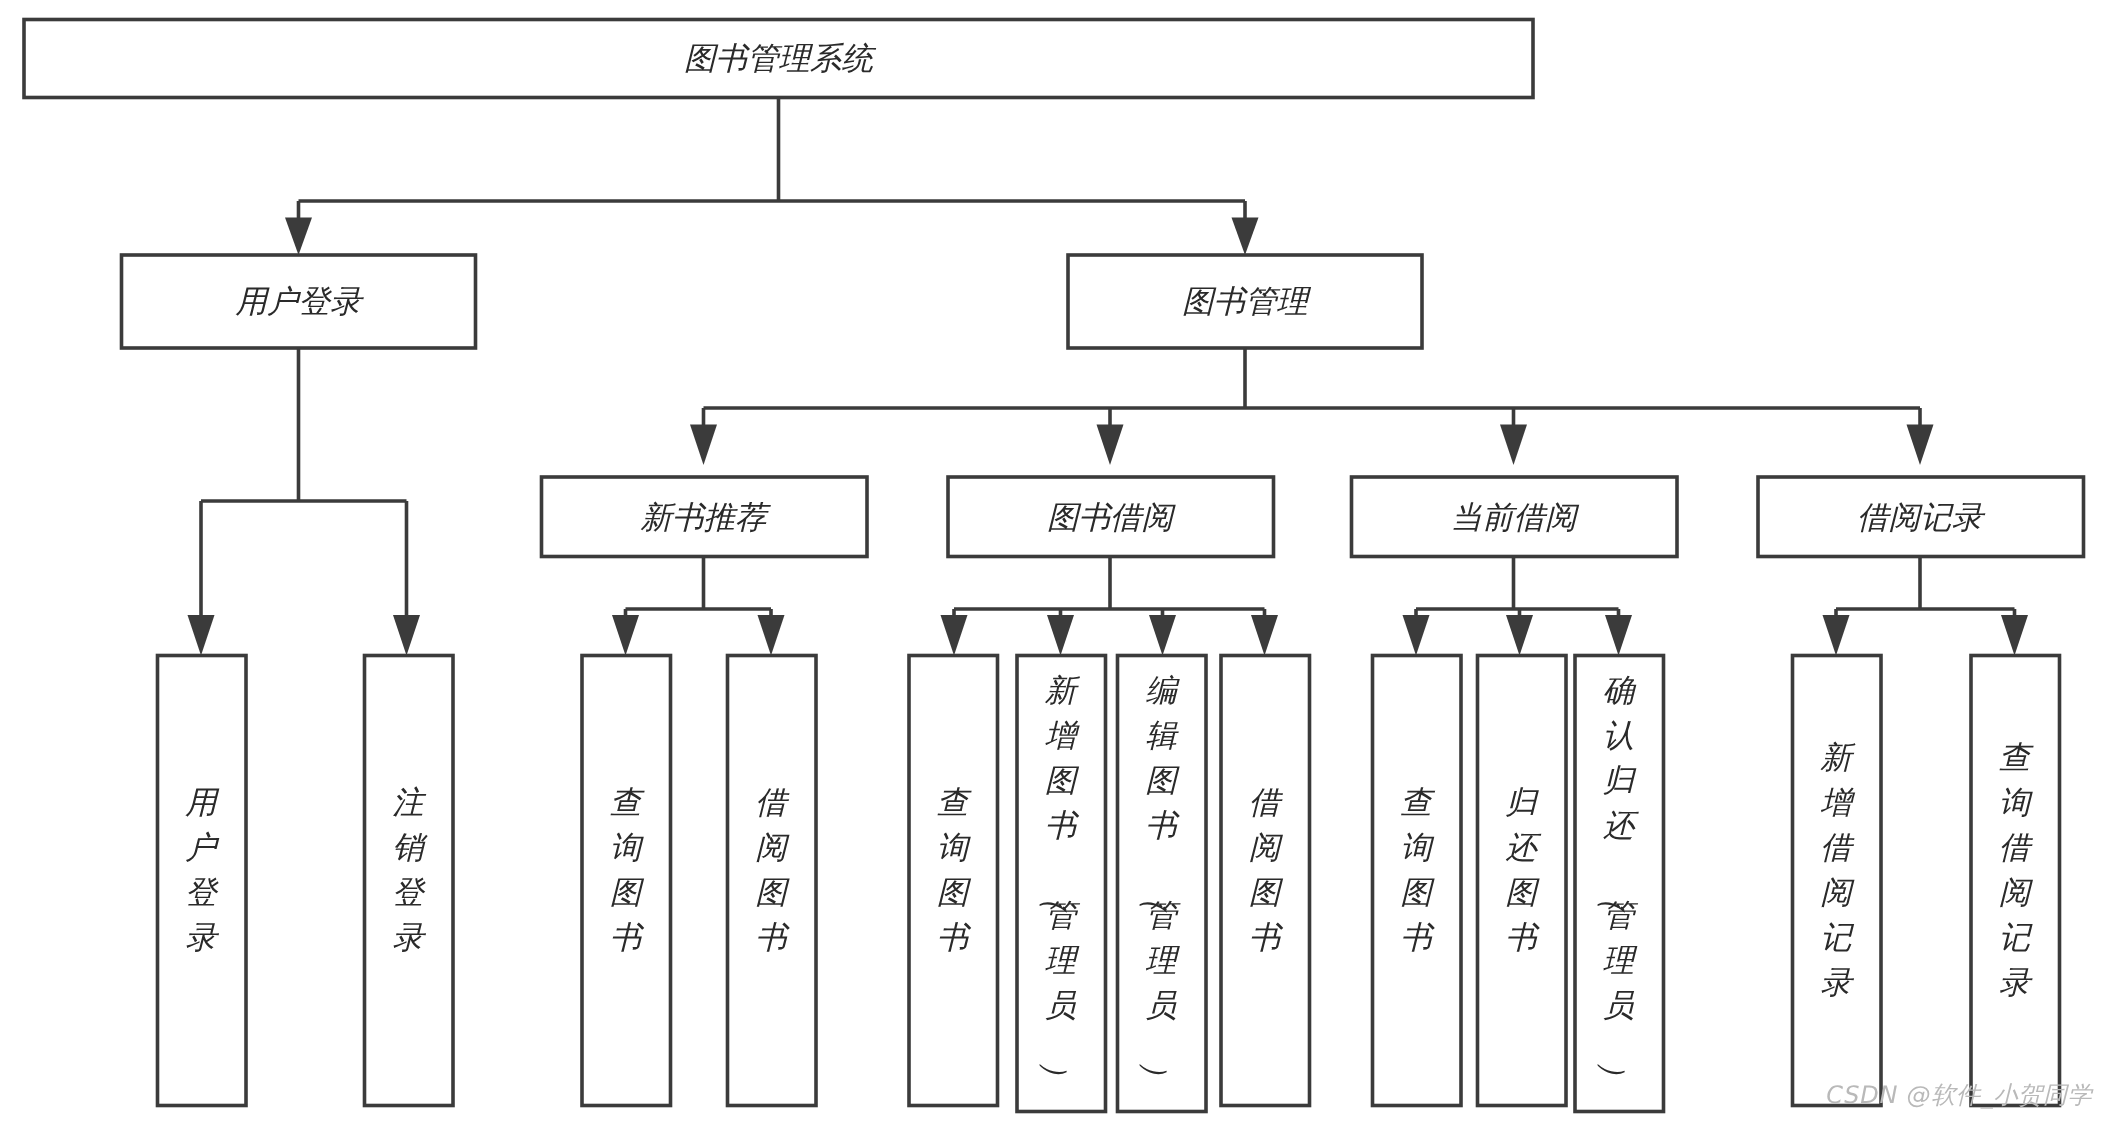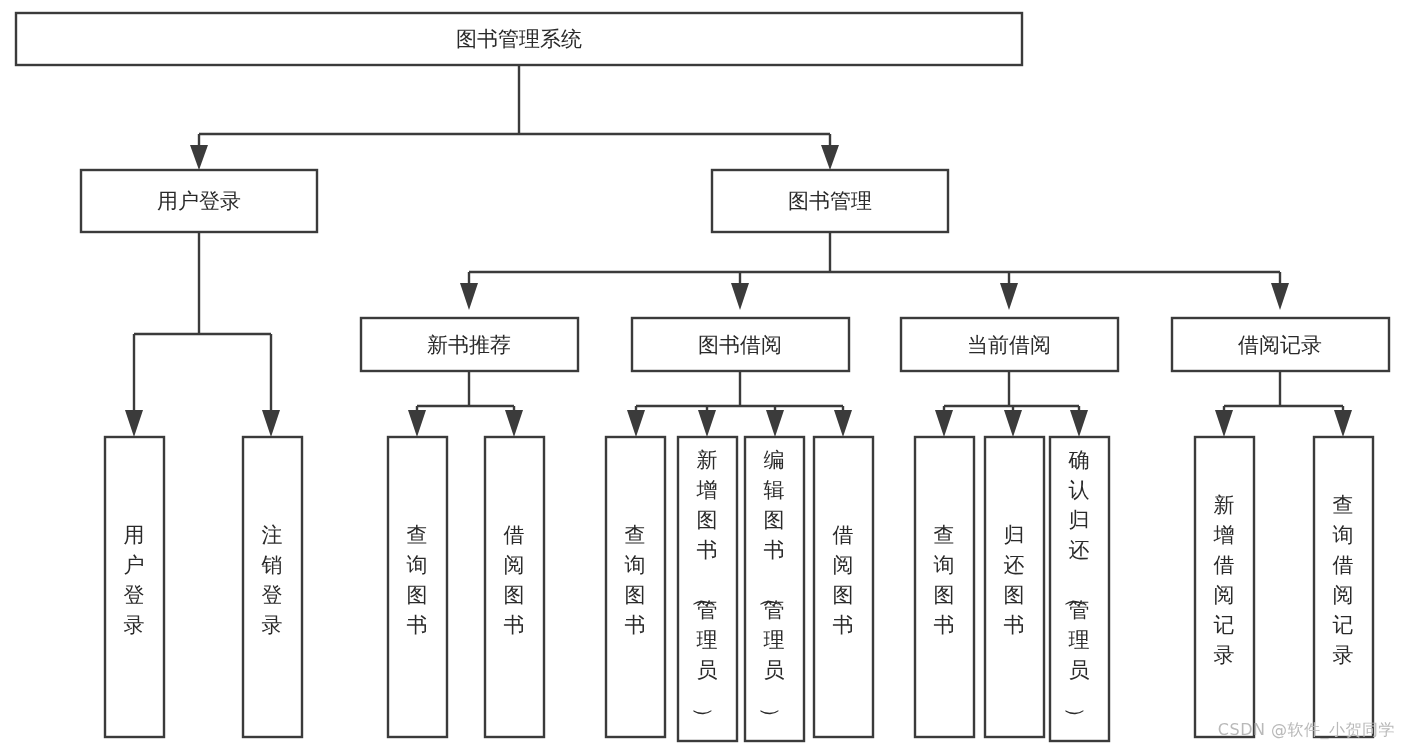--- a/index.html
+++ b/index.html
@@ -13,20 +13,21 @@
     width: 1405px;
     height: 747px;
     overflow: hidden;
     position: relative;
   }
   #diagram-root {
     position: relative;
     width: 1405px;
     height: 747px;
     background: #ffffff;
+    font-style: italic;
   }
   svg#tree-svg {
     position: absolute;
     left: 0;
     top: 0;
     width: 1405px;
     height: 747px;
     display: block;
   }
   .node-box {

